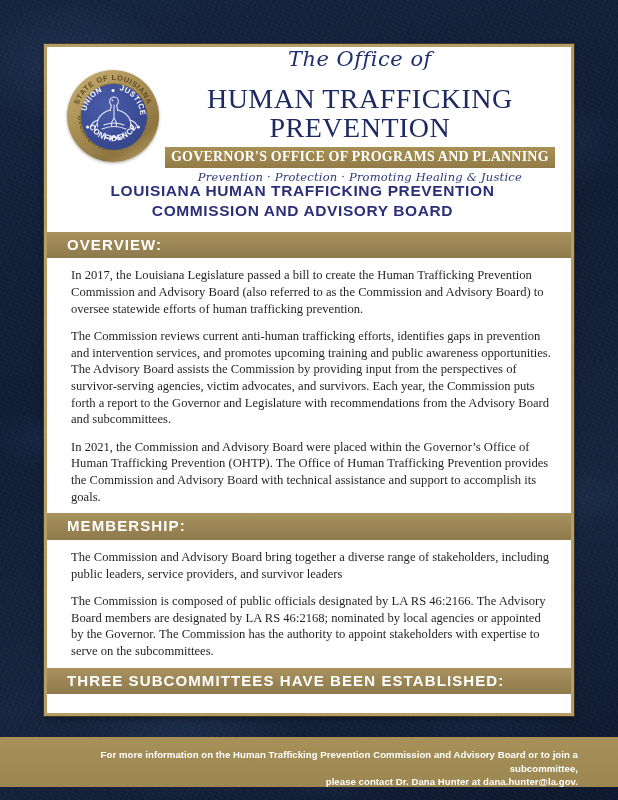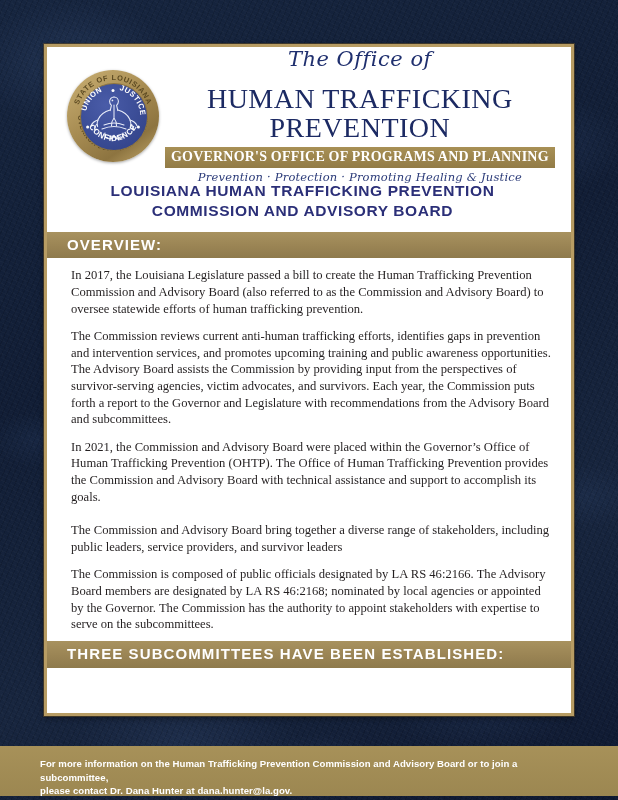--- a/index.html
+++ b/index.html
@@ -193,26 +193,26 @@
     color: #231f20;
     margin-bottom: 8px;
     margin-top: 32px;
   }
   .list div:last-child { margin-bottom: 0; }
 
   
   .footer {
     position: absolute;
     left: 0;
-    bottom: 4px;
+    bottom: 13px;
     width: 618px;
     background: linear-gradient(180deg, #a79159 0%, #9c8751 100%);
     padding: 11px 40px 12px 40px;
     box-sizing: border-box;
-    text-align: left;
+    text-align: right;
     height: 50px;
   }
   .footer p {
     margin: 0;
     font-family: "Liberation Sans", sans-serif;
     font-size: 9.6px;
     font-weight: 700;
     line-height: 1.42;
     color: #ffffff;
     letter-spacing: 0.05px;
@@ -304,20 +304,21 @@
       <div>COMMISSION AND ADVISORY BOARD</div>
     </div>
 
     <div class="bar">OVERVIEW:</div>
     <div class="body">
       <p>In 2017, the Louisiana Legislature passed a bill to create the Human Trafficking Prevention Commission and Advisory Board (also referred to as the Commission and Advisory Board) to oversee statewide efforts of human trafficking prevention.</p>
       <p>The Commission reviews current anti-human trafficking efforts, identifies gaps in prevention and intervention services, and promotes upcoming training and public awareness opportunities. The Advisory Board assists the Commission by providing input from the perspectives of survivor-serving agencies, victim advocates, and survivors. Each year, the Commission puts forth a report to the Governor and Legislature with recommendations from the Advisory Board and subcommittees.</p>
       <p>In 2021, the Commission and Advisory Board were placed within the Governor’s Office of Human Trafficking Prevention (OHTP). The Office of Human Trafficking Prevention provides the Commission and Advisory Board with technical assistance and support to accomplish its goals.</p>
     </div>
 
+    <div class="bar">MEMBERSHIP:</div>
     <div class="body">
       <p>The Commission and Advisory Board bring together a diverse range of stakeholders, including public leaders, service providers, and survivor leaders</p>
       <p>The Commission is composed of public officials designated by LA RS 46:2166. The Advisory Board members are designated by LA RS 46:2168; nominated by local agencies or appointed by the Governor. The Commission has the authority to appoint stakeholders with expertise to serve on the subcommittees.</p>
     </div>
 
     <div class="bar">THREE SUBCOMMITTEES HAVE BEEN ESTABLISHED:</div>
     <div class="list">
       <div>Sex Trafficking of Adult Victims subcommittee</div>
 
     </div>

